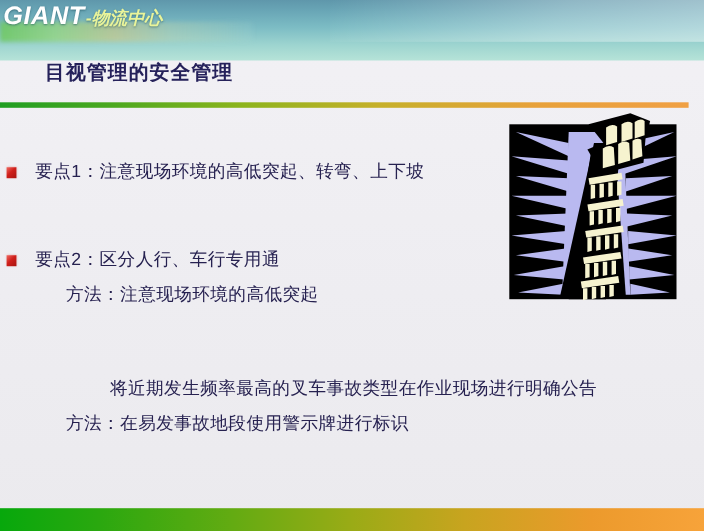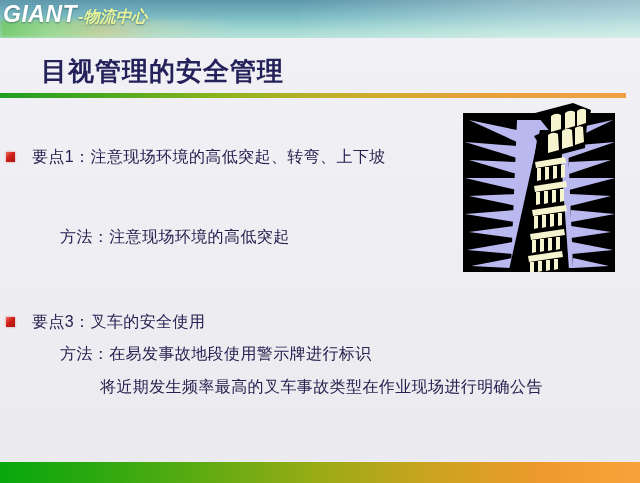--- a/index.html
+++ b/index.html
@@ -17,21 +17,21 @@
     font-family: "Liberation Sans", "DejaVu Sans", sans-serif;
     -webkit-font-smoothing: antialiased;
   }
 
   
   .header {
     position: absolute;
     left: 0;
     top: 0;
     width: 640px;
-    height: 38px;
+    height: 55px;
     background: linear-gradient(180deg,
                 #5f97ab 0%,
                 #69a6b6 18%,
                 #7cbcc4 45%,
                 #9ed5d0 75%,
                 #b6e3d8 100%);
     overflow: hidden;
   }
   .header-sheen {
     position: absolute;
@@ -82,21 +82,21 @@
     margin-left: 1px;
     text-shadow: 0 1px 2px rgba(20,70,80,.55);
     font-style: italic;
   }
 
   
   .title {
     position: absolute;
     left: 41px;
     top: 54px;
-    font-size: 26px;
+    font-size: 18px;
     font-weight: bold;
     color: #25215a;
     letter-spacing: 1px;
     white-space: nowrap;
   }
 
   .title-rule {
     position: absolute;
     left: 0;
     top: 93px;
@@ -210,32 +210,32 @@
     <div class="point">
       <div class="point-head">
         <span class="bullet"></span>
         <span class="point-title">要点1：注意现场环境的高低突起、转弯、上下坡</span>
       </div>
     </div>
 
     <div class="gap-1"></div>
 
     <div class="point">
+      <div class="point-head">
+        <span class="bullet"></span>
+        <span class="point-title">要点2：区分人行、车行专用通</span>
+      </div>
       <div class="method indent-1">方法：注意现场环境的高低突起</div>
     </div>
 
     <div class="gap-2"></div>
 
     <div class="point">
-      <div class="point-head">
-        <span class="bullet"></span>
-        <span class="point-title">要点3：叉车的安全使用</span>
-      </div>
+      <div class="method indent-2">将近期发生频率最高的叉车事故类型在作业现场进行明确公告</div>
       <div class="method indent-1">方法：在易发事故地段使用警示牌进行标识</div>
-      <div class="method indent-2">将近期发生频率最高的叉车事故类型在作业现场进行明确公告</div>
     </div>
 
   </div>
 
   <div class="clipart">
     <svg width="168" height="180" viewBox="0 0 168 180" xmlns="http://www.w3.org/2000/svg">
 
       <rect x="8" y="13" width="152" height="159" fill="#000000"></rect>
 
       <g fill="#b9b9f0">

